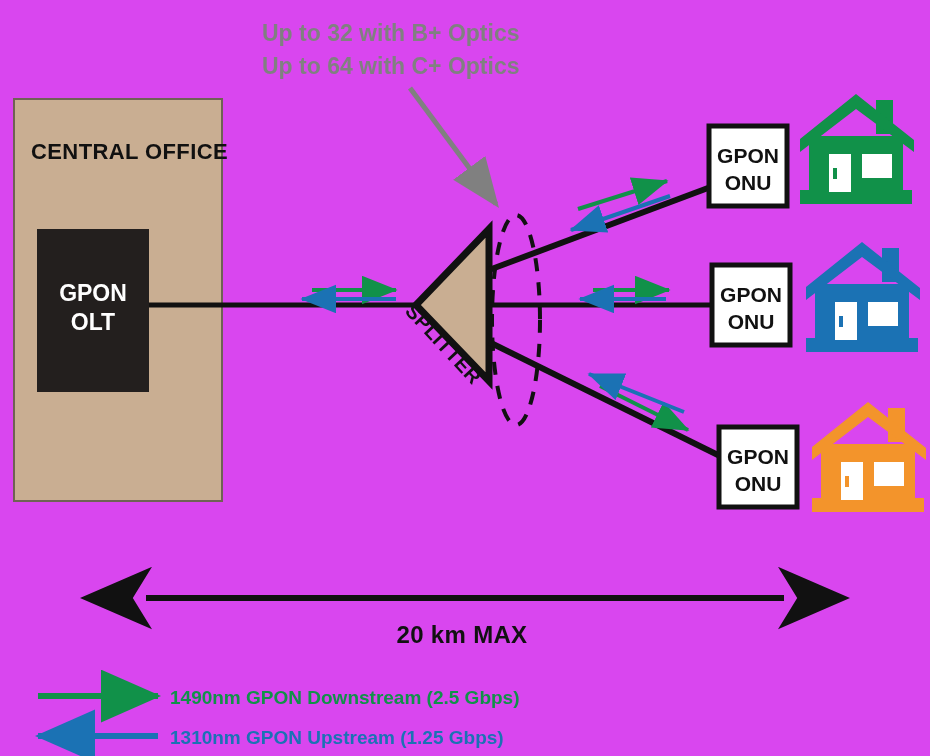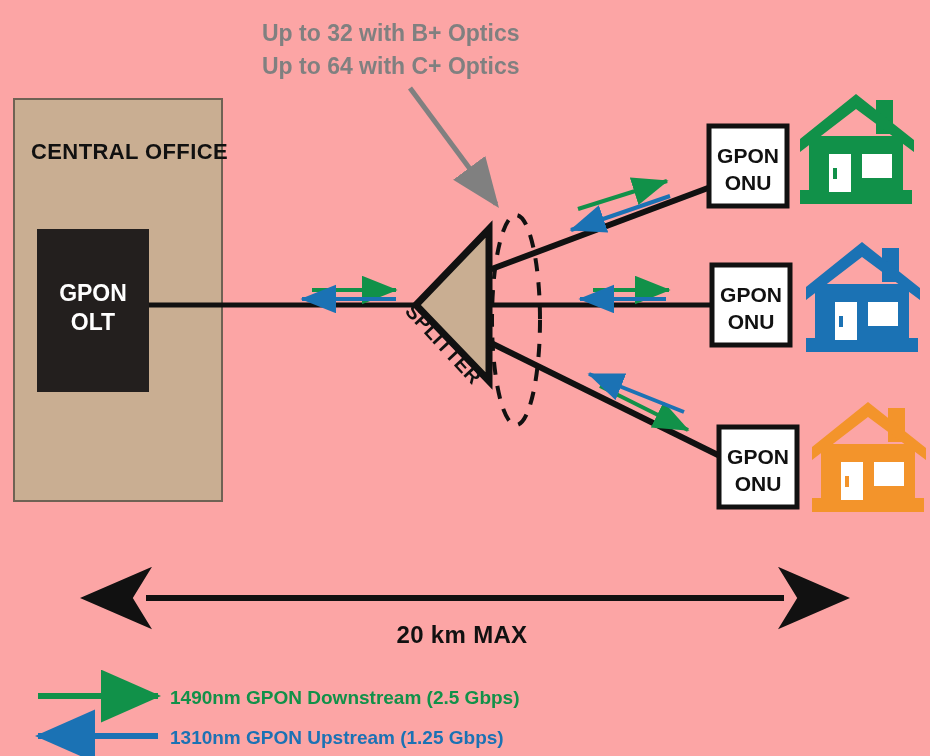--- a/index.html
+++ b/index.html
@@ -10,21 +10,21 @@
   body {
     width: 930px;
     height: 756px;
     overflow: hidden;
     font-family: "Liberation Sans", sans-serif;
   }
   #diagram-root {
     position: relative;
     width: 930px;
     height: 756px;
-    background: #fca5a5;
+    background: #d946ef;
     text-align: right;
   }
   svg#gpon-svg {
     display: block;
     width: 930px;
     height: 756px;
   }
   .txt {
     font-family: "Liberation Sans", sans-serif;
     font-weight: bold;

